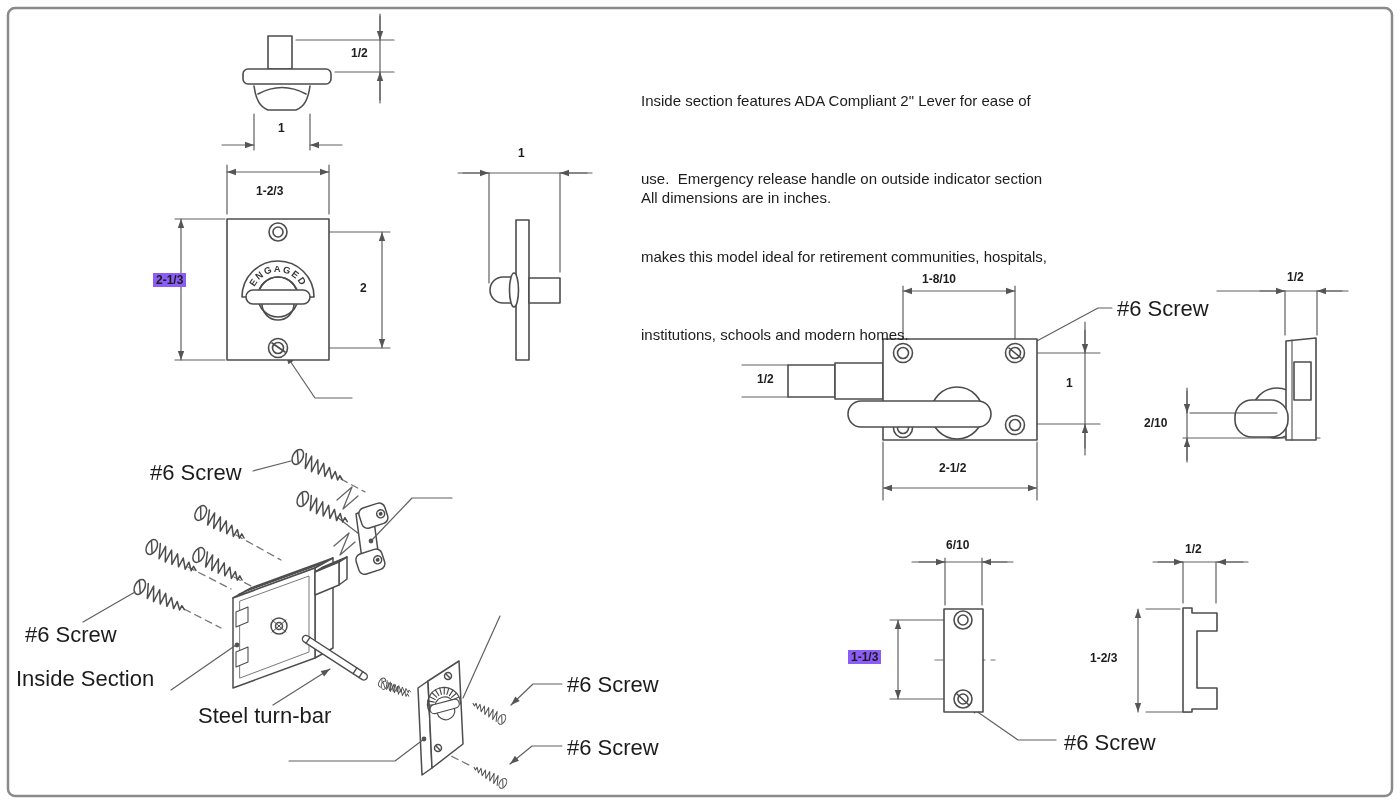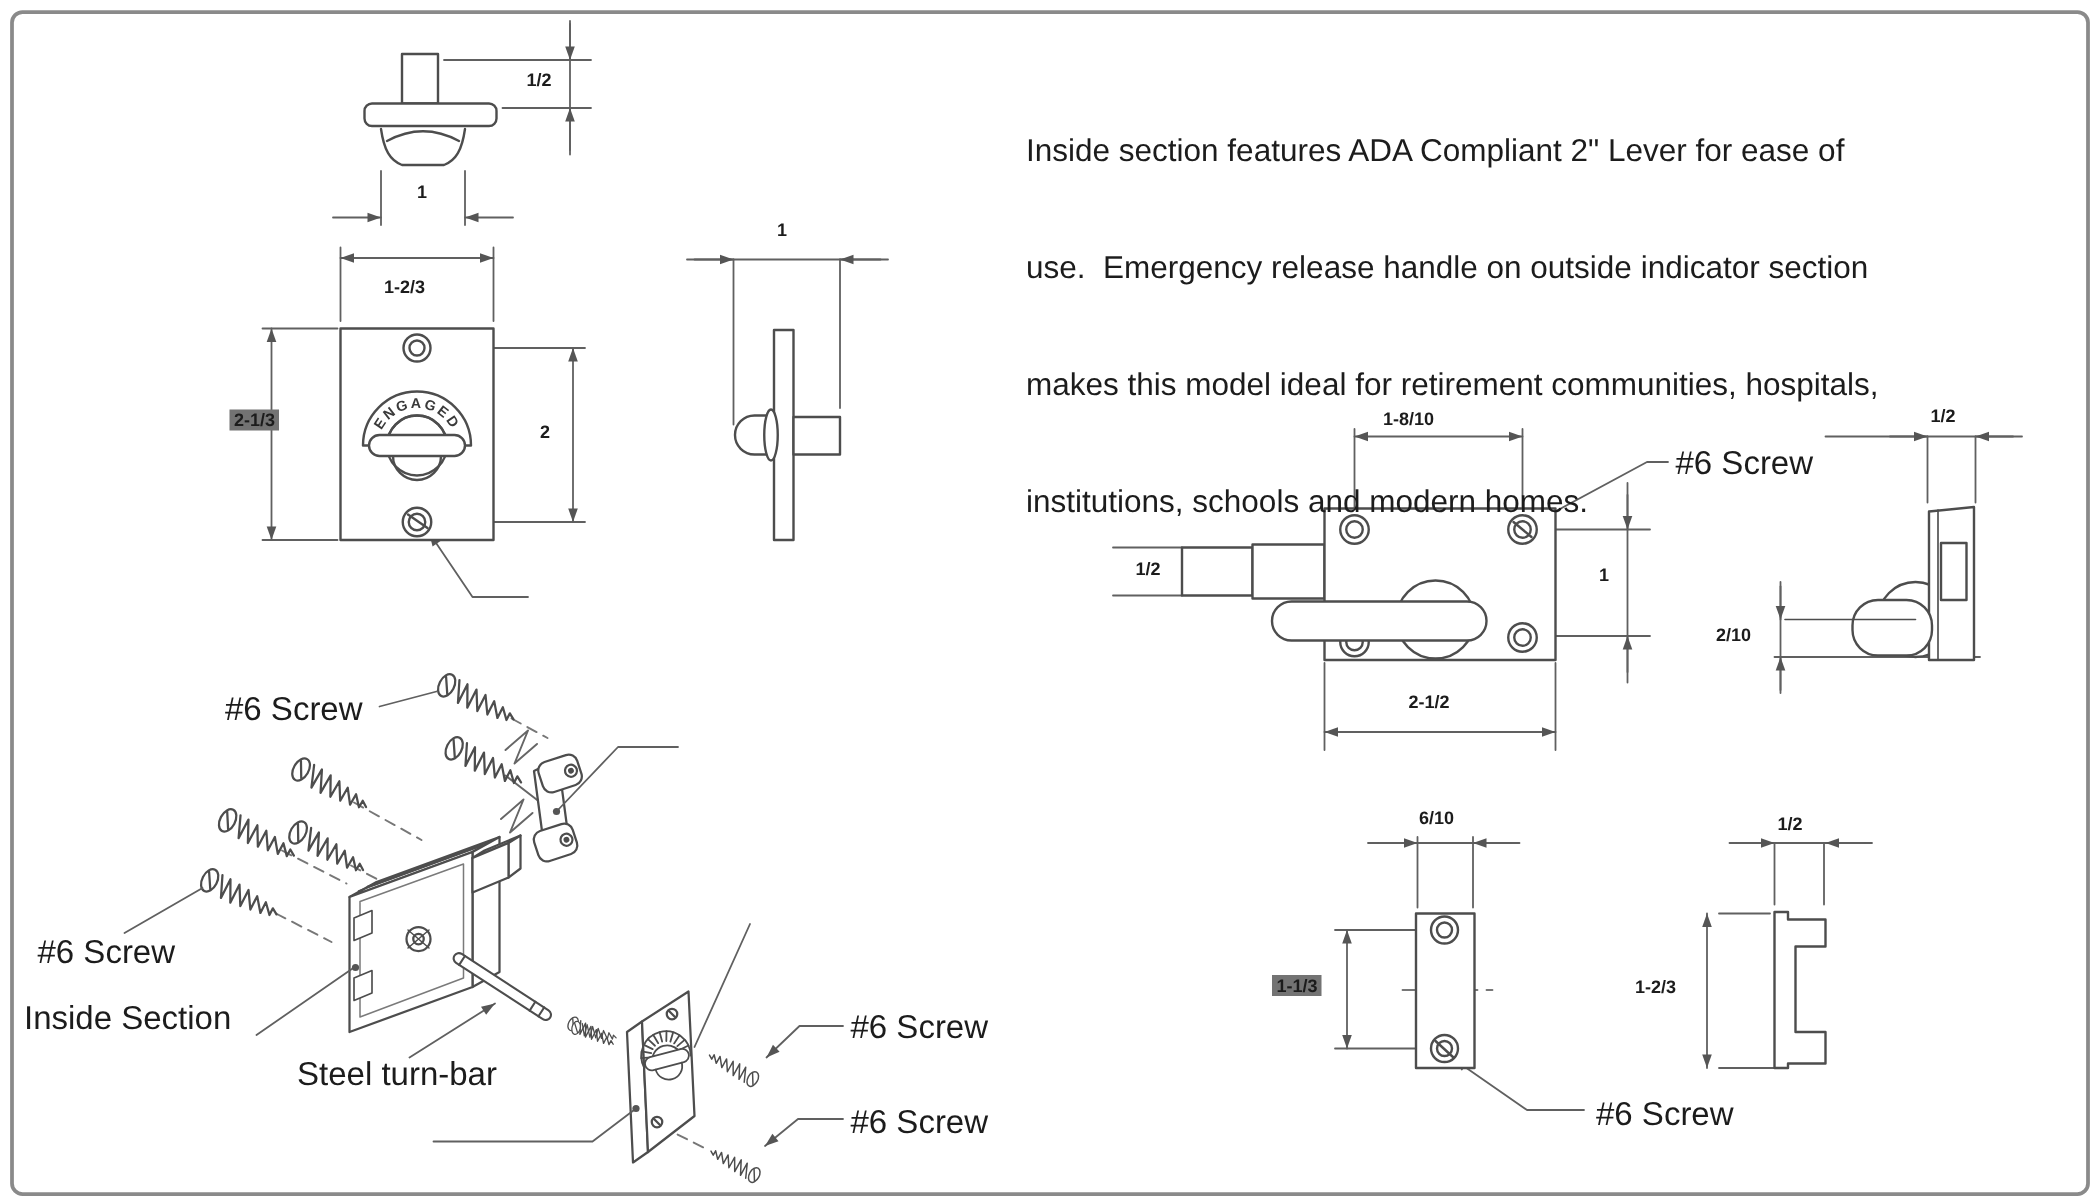--- a/index.html
+++ b/index.html
@@ -1,24 +1,24 @@
 <!DOCTYPE html>
 <html><head>
 <meta charset="utf-8">
 <style>
   * { margin:0; padding:0; box-sizing:border-box; }
   html,body { background:#ffffff; }
   .canvas { position:relative; width:1400px; height:800px; background:#ffffff;
             font-family:"Liberation Sans","DejaVu Sans",sans-serif; color:#1c1c1c; overflow:hidden; }
   .canvas > svg { position:absolute; left:0; top:0; }
   .txt { position:absolute; white-space:pre; z-index:2; }
-  .para { font-size:21px; line-height:26px;margin-left:43px; }
+  .para { font-size:15px; line-height:26px; }
   .lbl  { font-size:22px; }
   .dim  { font-size:12px; font-weight:bold; }
-  .bg   { background:#737373; padding:0 3px; }
+  .bg   { background:#8b5cf6; padding:0 3px; }
 </style>
 </head>
 <body>
 
 <div class="canvas">
 
 <svg width="1400" height="800" viewBox="0 0 1400 800" xmlns="http://www.w3.org/2000/svg">
   <defs>
     <marker id="ar" markerWidth="11" markerHeight="9" refX="9.5" refY="4" orient="auto-start-reverse" markerUnits="userSpaceOnUse">
       <path d="M0.5,0.8 L9.5,4 L0.5,7.2 Z" fill="#555555" stroke="none"></path>
@@ -278,20 +278,21 @@
     </g>
   </g>
 </svg>
 
 <div class="txt para" style="left:641px; top:36px;">
   <div>Inside section features ADA Compliant 2" Lever for ease of</div>
   <div>use.  Emergency release handle on outside indicator section</div>
   <div>makes this model ideal for retirement communities, hospitals,</div>
   <div>institutions, schools and modern homes.</div>
 </div>
+<div class="txt para" style="left:641px; top:185px;">All dimensions are in inches.</div>
 
 <div class="txt lbl" style="left:150px; top:460px;">#6 Screw</div>
 <div class="txt lbl" style="left:25px; top:622px;">#6 Screw</div>
 <div class="txt lbl" style="left:1117px; top:296px;">#6 Screw</div>
 <div class="txt lbl" style="left:1064px; top:730px;">#6 Screw</div>
 <div class="txt lbl" style="left:567px; top:672px;">#6 Screw</div>
 <div class="txt lbl" style="left:567px; top:735px;">#6 Screw</div>
 <div class="txt lbl" style="left:16px; top:666px;">Inside Section</div>
 <div class="txt lbl" style="left:198px; top:703px;">Steel turn-bar</div>
 

